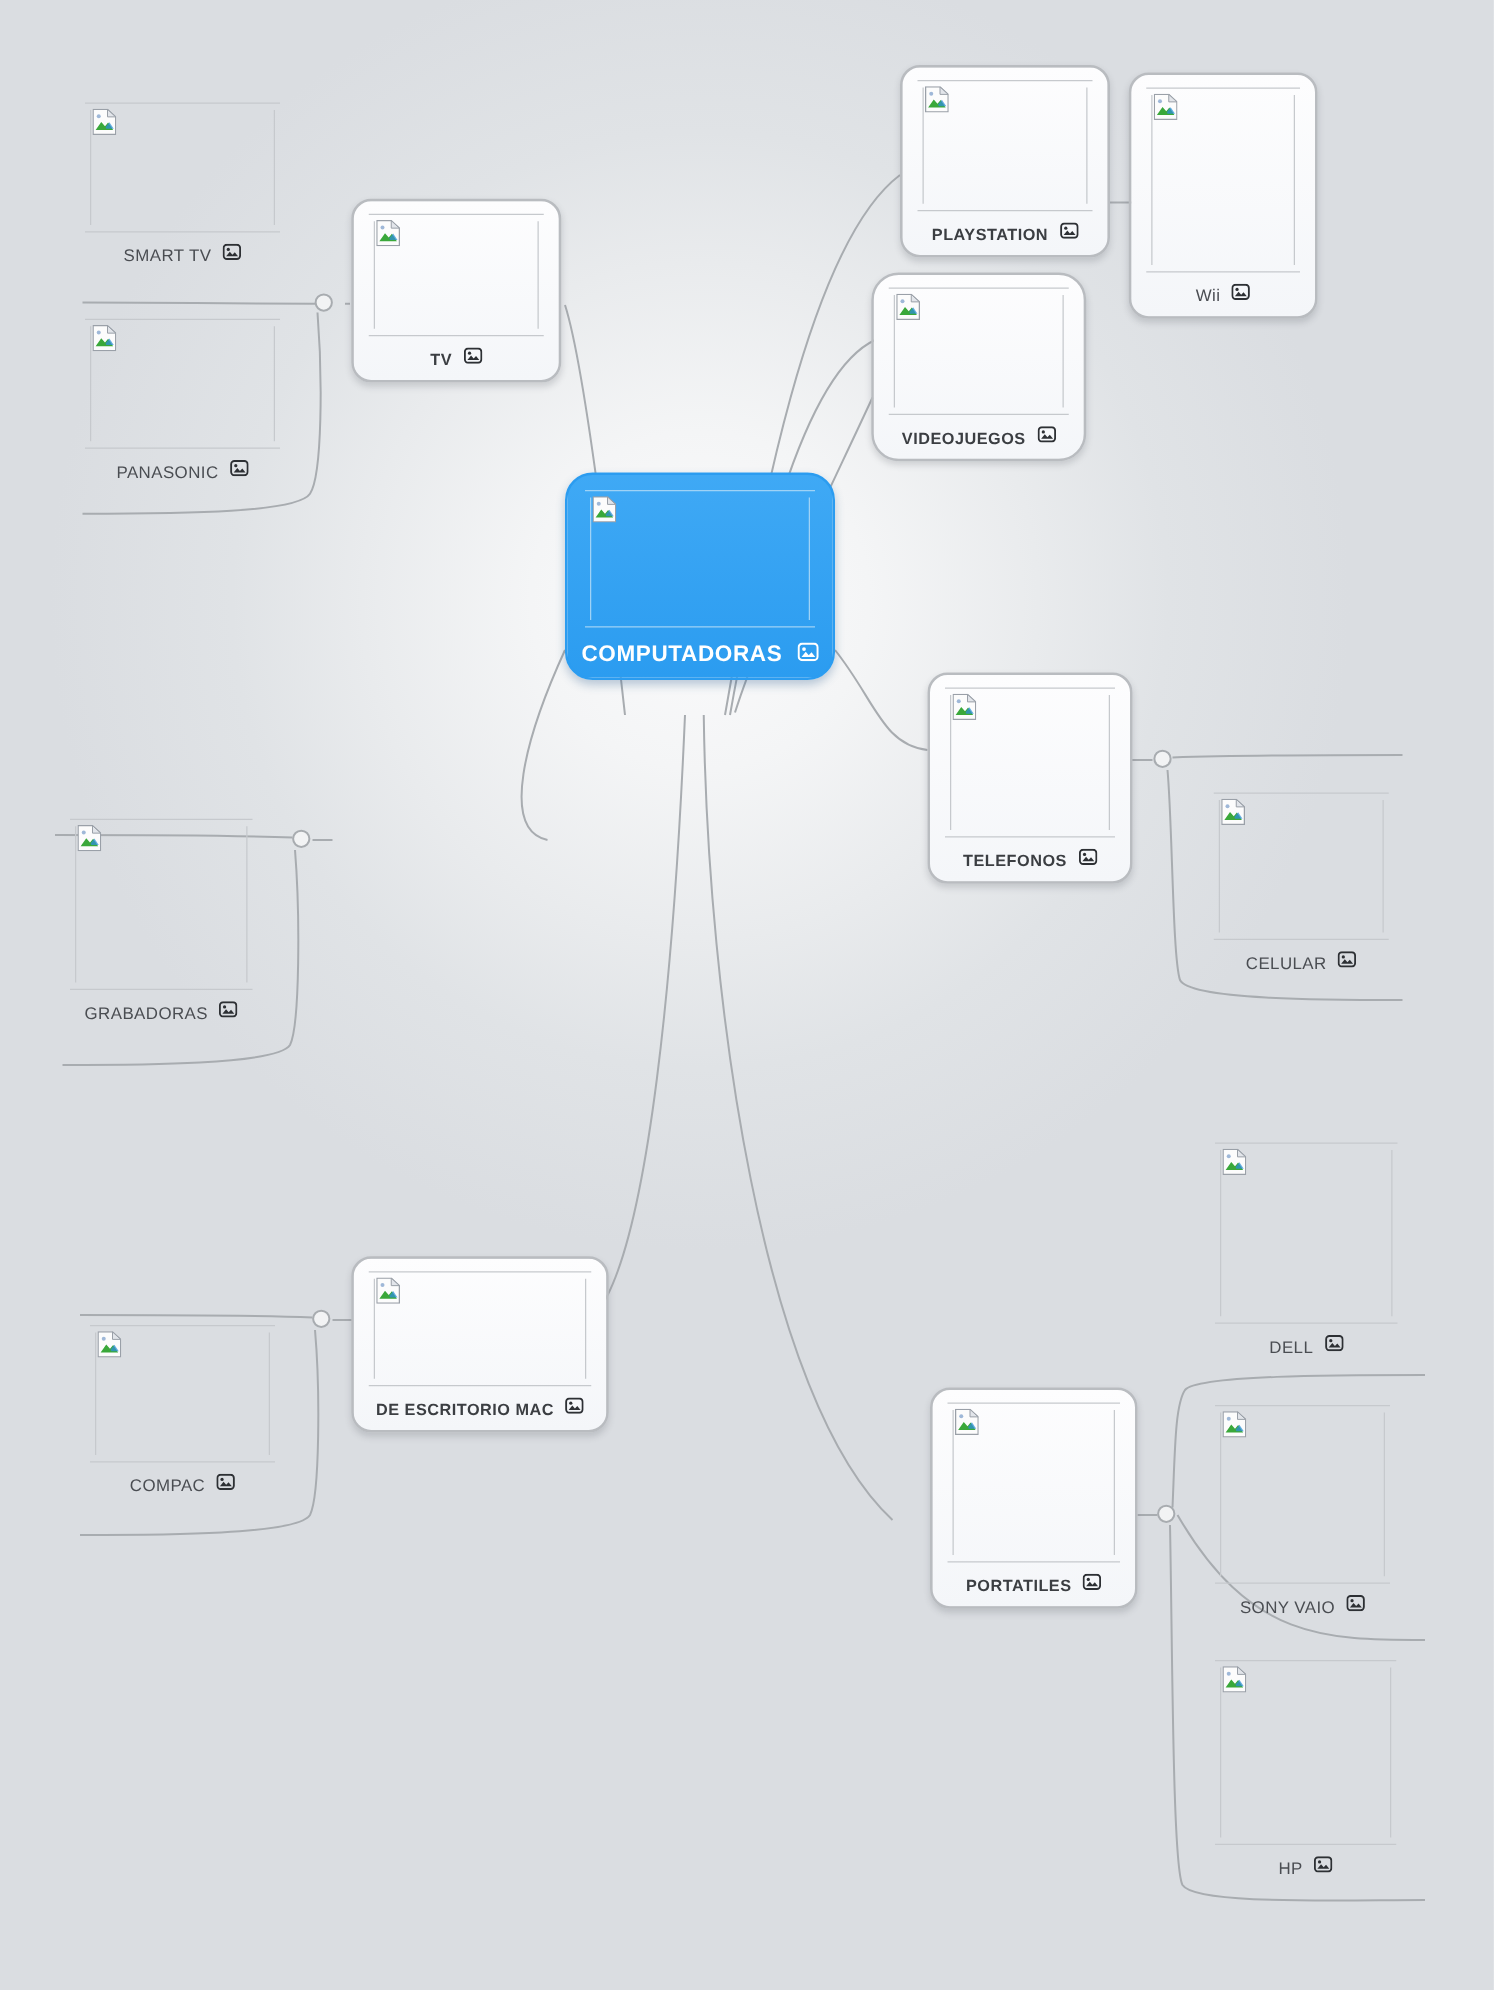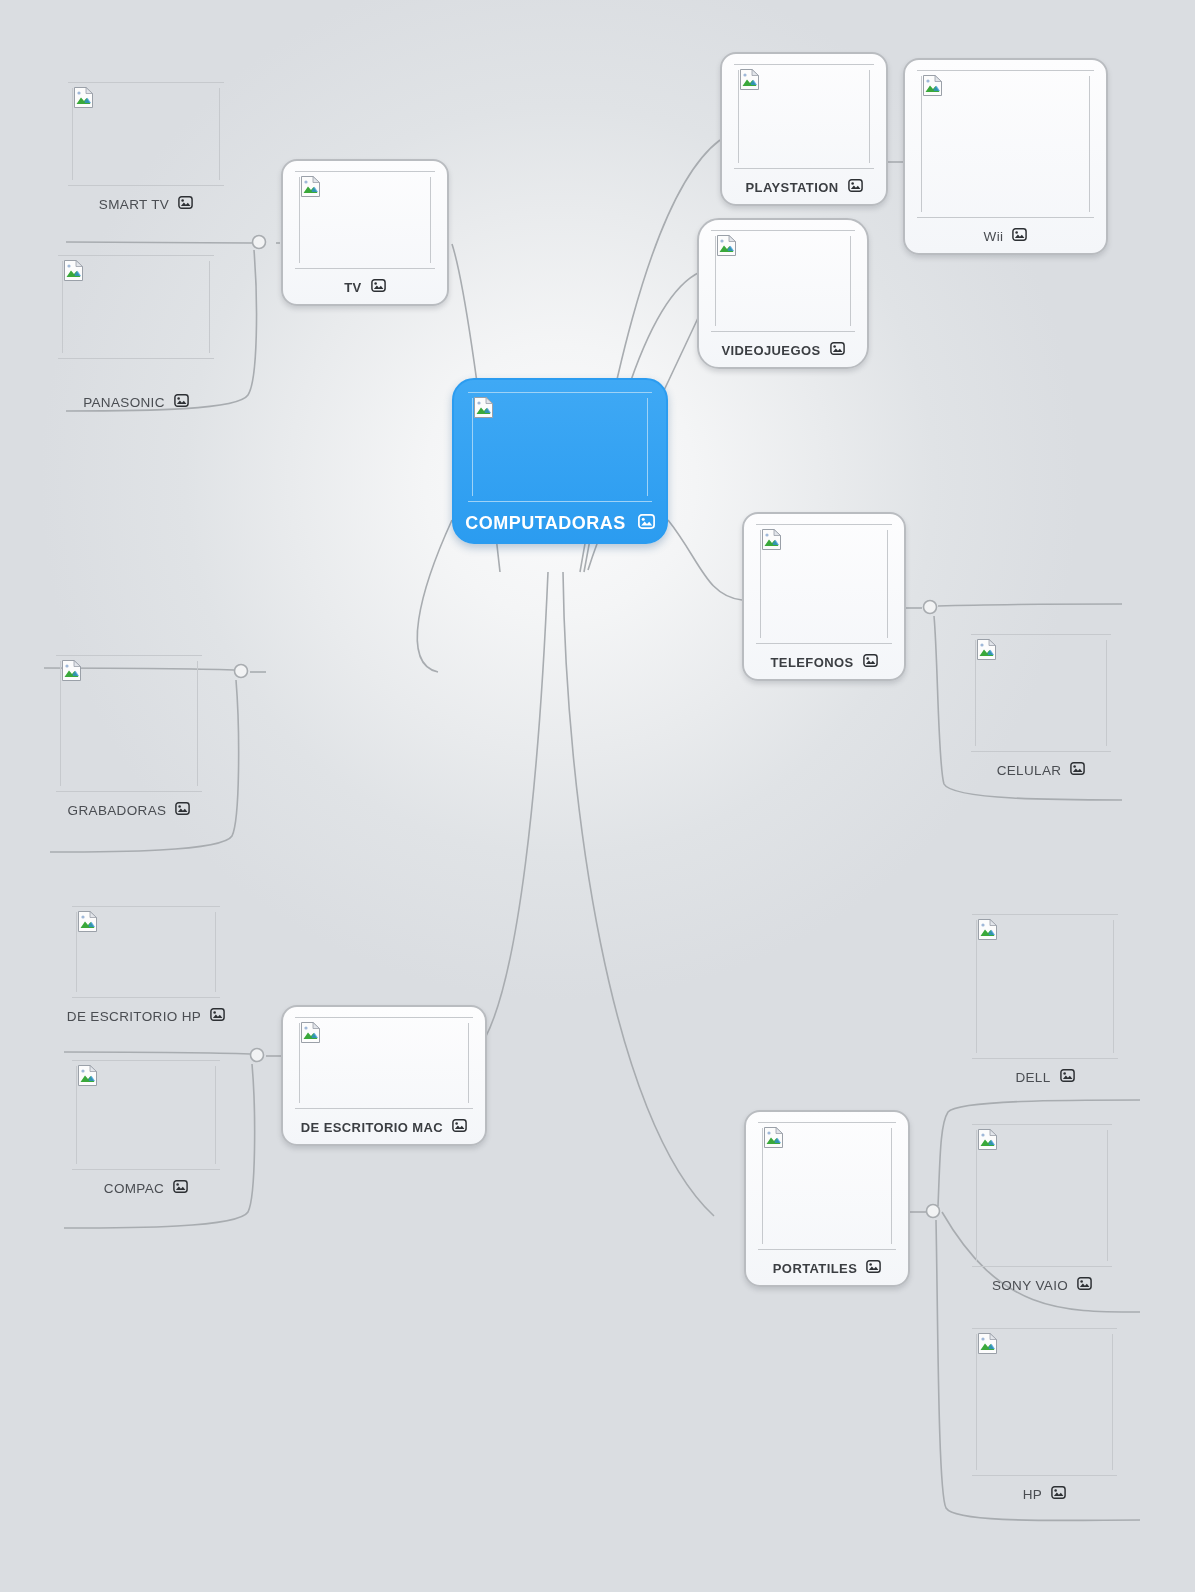--- a/index.html
+++ b/index.html
@@ -286,21 +286,21 @@
       <span class="pic-icon">
         <svg width="15" height="13" viewBox="0 0 17 15">
           <rect x="0.9" y="0.9" width="15.2" height="13.2" rx="3" ry="3" fill="none" stroke="#2d3034" stroke-width="1.7"></rect>
           <circle cx="5.2" cy="5.2" r="1.5" fill="#2d3034"></circle>
           <path d="M3.2 11.6 L6.6 7.4 L9 10.1 L11.2 7.8 L14.2 11.6 Z" fill="#2d3034"></path>
         </svg>
       </span>
     </div>
   </div>
 
-  <div class="node card" style="left:742px; top:512px; width:164px;text-align:center;">
+  <div class="node card" style="left:742px; top:538px; width:164px;text-align:center;">
     <div class="thumb" style="height:120px;">
       <span class="broken">
         <svg width="19" height="21" viewBox="0 0 19 21">
           <path d="M0.5 0.5 H12 L18.5 6.5 V20.5 H0.5 Z" fill="#fcfcfc" stroke="#9aa0a8" stroke-width="1"></path>
           <path d="M12 0.5 L18.5 6.5 H12 Z" fill="#e2e5ea" stroke="#9aa0a8" stroke-width="0.8"></path>
           <path d="M2.5 17 L7 10.5 L10 14 L12.5 11 L16.5 17 Z" fill="#3aa83a"></path>
           <path d="M10.5 14.5 L13.5 10.8 L17 16 L11 16 Z" fill="#2f8fd6" opacity="0.75"></path>
           <circle cx="5" cy="6" r="1.6" fill="#9fb8d8"></circle>
         </svg>
       </span>
@@ -383,21 +383,21 @@
       <span class="pic-icon">
         <svg width="15" height="13" viewBox="0 0 17 15">
           <rect x="0.9" y="0.9" width="15.2" height="13.2" rx="3" ry="3" fill="none" stroke="#2d3034" stroke-width="1.7"></rect>
           <circle cx="5.2" cy="5.2" r="1.5" fill="#2d3034"></circle>
           <path d="M3.2 11.6 L6.6 7.4 L9 10.1 L11.2 7.8 L14.2 11.6 Z" fill="#2d3034"></path>
         </svg>
       </span>
     </div>
   </div>
 
-  <div class="node plain" style="left:58px; top:255px; width:156px;gap:25px;">
+  <div class="node plain" style="left:68px; top:255px; width:156px;">
     <div class="thumb" style="height:104px;">
       <span class="broken">
         <svg width="19" height="21" viewBox="0 0 19 21">
           <path d="M0.5 0.5 H12 L18.5 6.5 V20.5 H0.5 Z" fill="#fcfcfc" stroke="#9aa0a8" stroke-width="1"></path>
           <path d="M12 0.5 L18.5 6.5 H12 Z" fill="#e2e5ea" stroke="#9aa0a8" stroke-width="0.8"></path>
           <path d="M2.5 17 L7 10.5 L10 14 L12.5 11 L16.5 17 Z" fill="#3aa83a"></path>
           <path d="M10.5 14.5 L13.5 10.8 L17 16 L11 16 Z" fill="#2f8fd6" opacity="0.75"></path>
           <circle cx="5" cy="6" r="1.6" fill="#9fb8d8"></circle>
         </svg>
       </span>
@@ -407,21 +407,21 @@
       <span class="pic-icon">
         <svg width="15" height="13" viewBox="0 0 17 15">
           <rect x="0.9" y="0.9" width="15.2" height="13.2" rx="3" ry="3" fill="none" stroke="#2d3034" stroke-width="1.7"></rect>
           <circle cx="5.2" cy="5.2" r="1.5" fill="#2d3034"></circle>
           <path d="M3.2 11.6 L6.6 7.4 L9 10.1 L11.2 7.8 L14.2 11.6 Z" fill="#2d3034"></path>
         </svg>
       </span>
     </div>
   </div>
 
-  <div class="node card" style="left:903px; top:58px; width:205px;">
+  <div class="node card" style="left:903px; top:58px; width:151px;">
     <div class="thumb" style="height:148px;">
       <span class="broken">
         <svg width="19" height="21" viewBox="0 0 19 21">
           <path d="M0.5 0.5 H12 L18.5 6.5 V20.5 H0.5 Z" fill="#fcfcfc" stroke="#9aa0a8" stroke-width="1"></path>
           <path d="M12 0.5 L18.5 6.5 H12 Z" fill="#e2e5ea" stroke="#9aa0a8" stroke-width="0.8"></path>
           <path d="M2.5 17 L7 10.5 L10 14 L12.5 11 L16.5 17 Z" fill="#3aa83a"></path>
           <path d="M10.5 14.5 L13.5 10.8 L17 16 L11 16 Z" fill="#2f8fd6" opacity="0.75"></path>
           <circle cx="5" cy="6" r="1.6" fill="#9fb8d8"></circle>
         </svg>
       </span>
@@ -481,43 +481,20 @@
       <span class="pic-icon">
         <svg width="15" height="13" viewBox="0 0 17 15">
           <rect x="0.9" y="0.9" width="15.2" height="13.2" rx="3" ry="3" fill="none" stroke="#2d3034" stroke-width="1.7"></rect>
           <circle cx="5.2" cy="5.2" r="1.5" fill="#2d3034"></circle>
           <path d="M3.2 11.6 L6.6 7.4 L9 10.1 L11.2 7.8 L14.2 11.6 Z" fill="#2d3034"></path>
         </svg>
       </span>
     </div>
   </div>
 
-  <div class="node plain" style="left:72px; top:906px; width:148px;">
-    <div class="thumb" style="height:92px;">
-      <span class="broken">
-        <svg width="19" height="21" viewBox="0 0 19 21">
-          <path d="M0.5 0.5 H12 L18.5 6.5 V20.5 H0.5 Z" fill="#fcfcfc" stroke="#9aa0a8" stroke-width="1"></path>
-          <path d="M12 0.5 L18.5 6.5 H12 Z" fill="#e2e5ea" stroke="#9aa0a8" stroke-width="0.8"></path>
-          <path d="M2.5 17 L7 10.5 L10 14 L12.5 11 L16.5 17 Z" fill="#3aa83a"></path>
-          <path d="M10.5 14.5 L13.5 10.8 L17 16 L11 16 Z" fill="#2f8fd6" opacity="0.75"></path>
-          <circle cx="5" cy="6" r="1.6" fill="#9fb8d8"></circle>
-        </svg>
-      </span>
-    </div>
-    <div class="caption">
-      <span class="label">DE ESCRITORIO HP</span>
-      <span class="pic-icon">
-        <svg width="15" height="13" viewBox="0 0 17 15">
-          <rect x="0.9" y="0.9" width="15.2" height="13.2" rx="3" ry="3" fill="none" stroke="#2d3034" stroke-width="1.7"></rect>
-          <circle cx="5.2" cy="5.2" r="1.5" fill="#2d3034"></circle>
-          <path d="M3.2 11.6 L6.6 7.4 L9 10.1 L11.2 7.8 L14.2 11.6 Z" fill="#2d3034"></path>
-        </svg>
-      </span>
-    </div>
-  </div>
 
   <div class="node plain" style="left:72px; top:1060px; width:148px;">
     <div class="thumb" style="height:110px;">
       <span class="broken">
         <svg width="19" height="21" viewBox="0 0 19 21">
           <path d="M0.5 0.5 H12 L18.5 6.5 V20.5 H0.5 Z" fill="#fcfcfc" stroke="#9aa0a8" stroke-width="1"></path>
           <path d="M12 0.5 L18.5 6.5 H12 Z" fill="#e2e5ea" stroke="#9aa0a8" stroke-width="0.8"></path>
           <path d="M2.5 17 L7 10.5 L10 14 L12.5 11 L16.5 17 Z" fill="#3aa83a"></path>
           <path d="M10.5 14.5 L13.5 10.8 L17 16 L11 16 Z" fill="#2f8fd6" opacity="0.75"></path>
           <circle cx="5" cy="6" r="1.6" fill="#9fb8d8"></circle>

